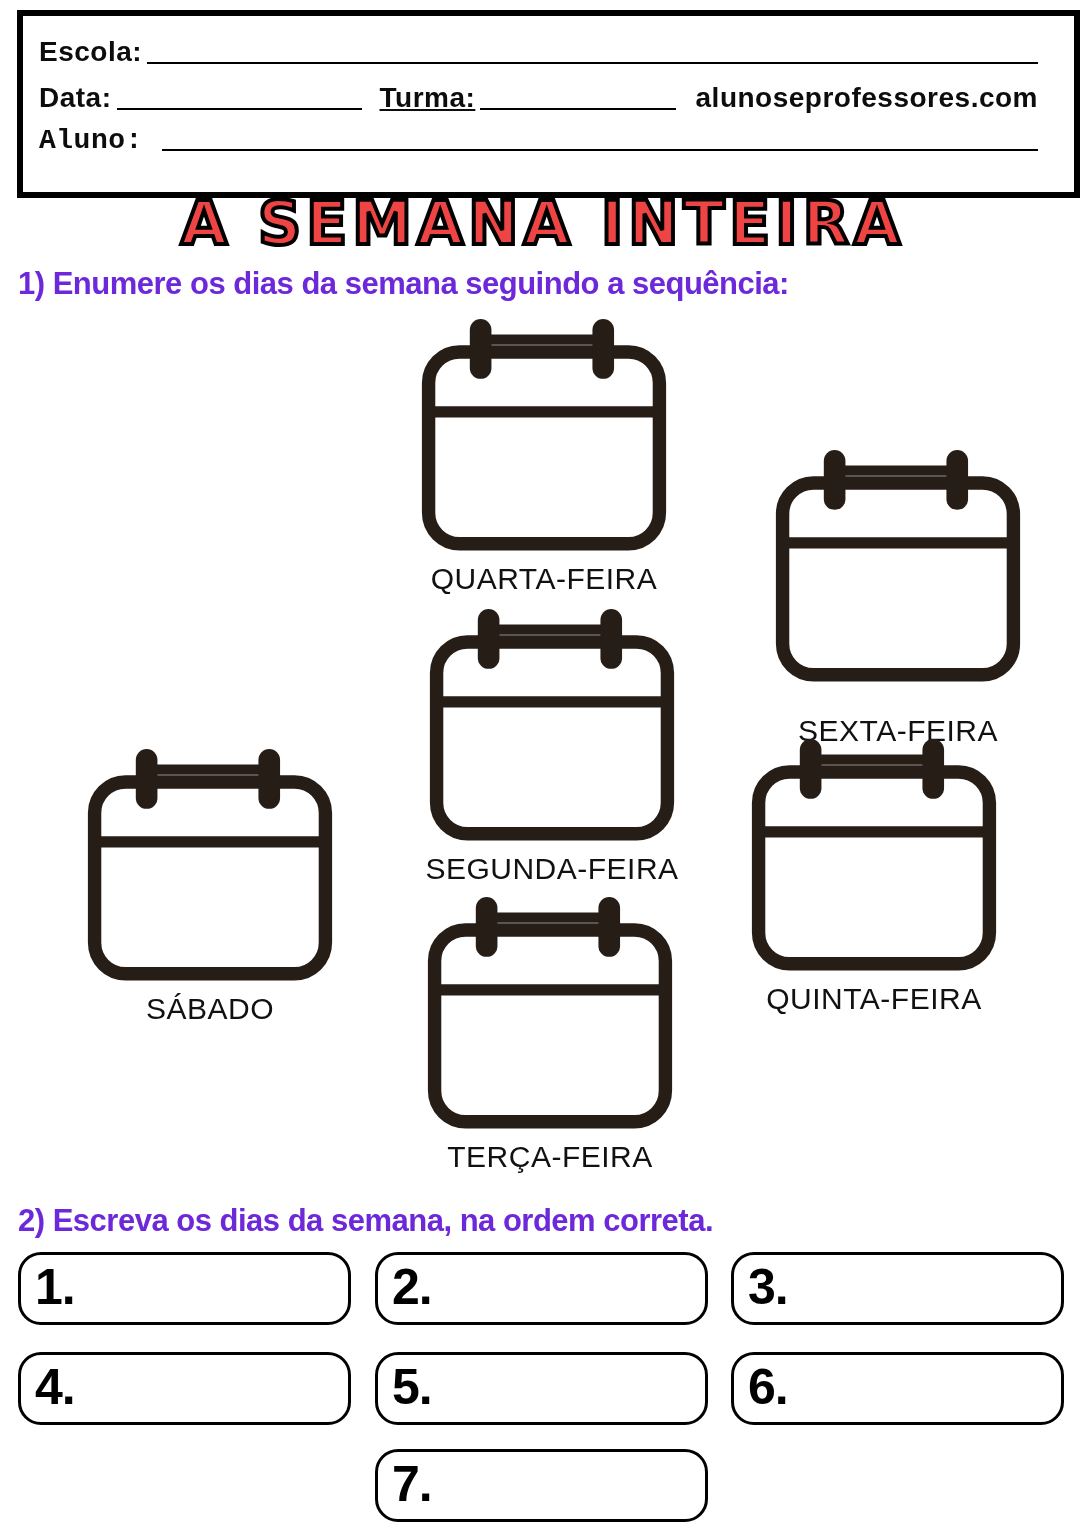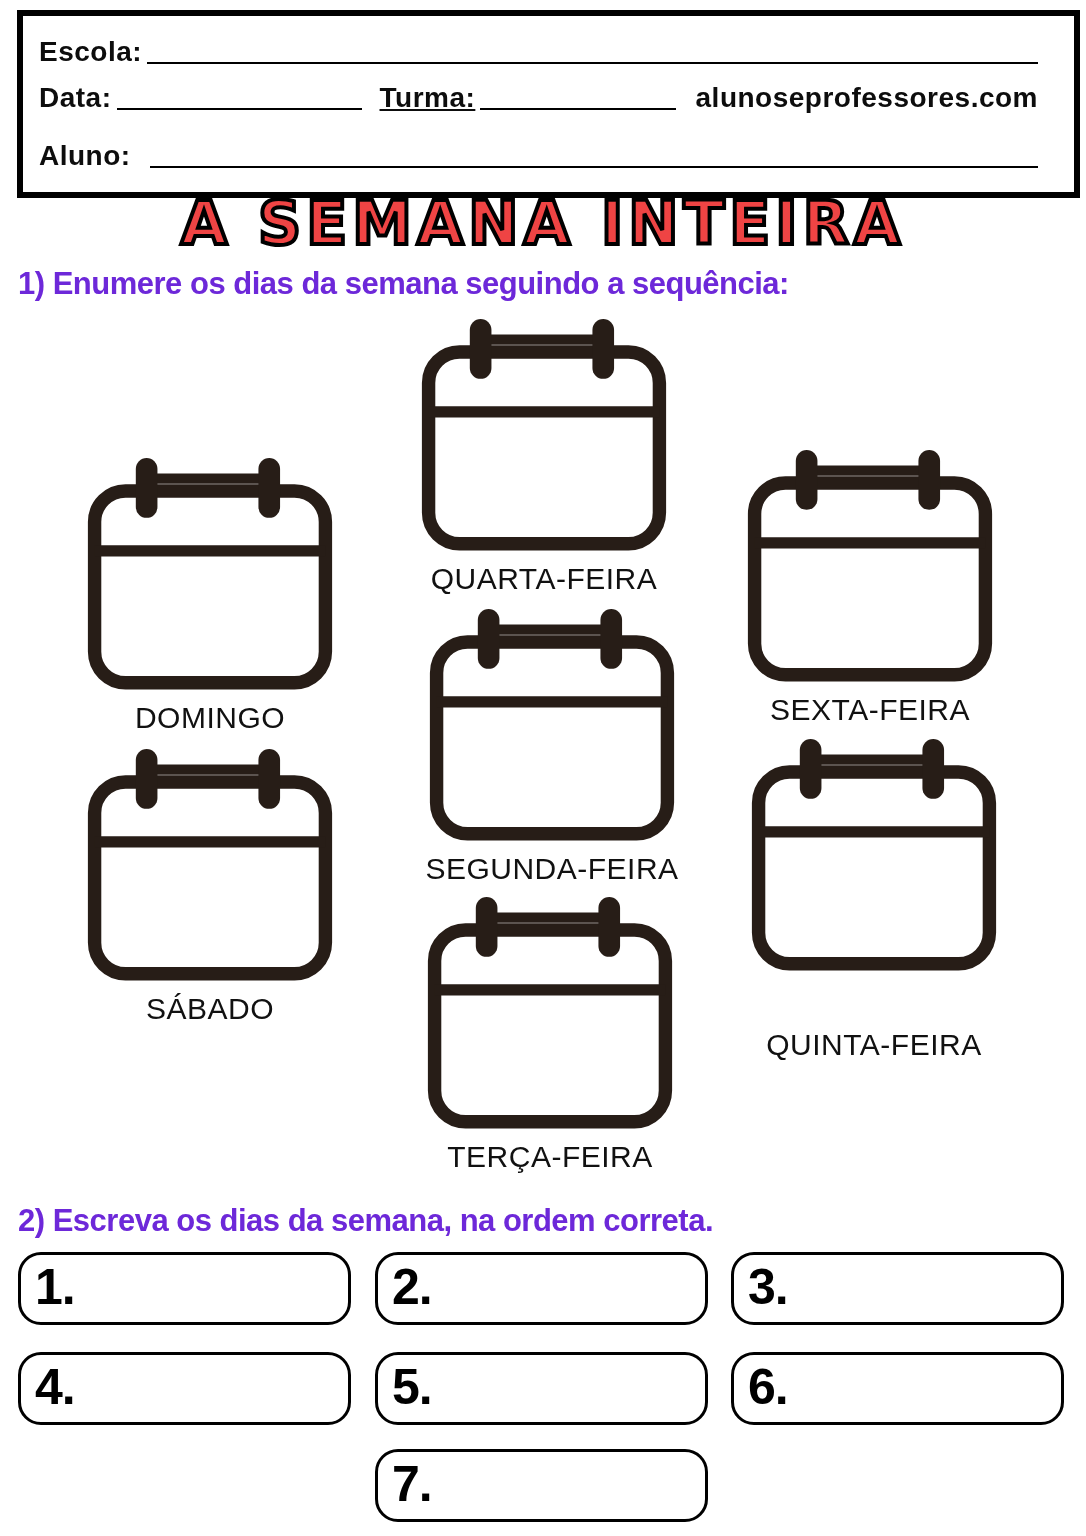--- a/index.html
+++ b/index.html
@@ -115,66 +115,60 @@
       <span class="lab">Escola:</span>
       <span class="line"></span>
     </div>
     <div class="hrow" style="top:66px;">
       <span class="lab">Data:</span>
       <span class="line fixed"></span>
       <span class="lab spaced">Turma:</span>
       <span class="line"></span>
       <span class="website">alunoseprofessores.com</span>
     </div>
-    <div class="hrow" style="top:124px;">
+    <div class="hrow" style="top:109px;font-family:Liberation Mono, monospace;">
       <span class="lab">Aluno:</span>
       <span class="line" style="margin-left:14px;"></span>
     </div>
   </div>
 
   <div class="title">A SEMANA INTEIRA</div>
 
   <div class="instruction instr-1">1) Enumere os dias da semana seguindo a sequência:</div>
 
   <div class="day" style="left:420px;top:317px;">
     <svg class="cal" viewBox="0 0 240 230">
         <use href="#cal-shape"></use>
       </svg>
     <div class="day-label">QUARTA-FEIRA</div>
   </div>
 
-  <div class="day" style="left:86px;top:456px;">
-    <svg class="cal" viewBox="0 0 240 230">
-        <use href="#cal-shape"></use>
-      </svg>
-    <div class="day-label">DOMINGO</div>
-  </div>
-
-  <div class="day" style="left:746px;top:448px;">
+
+  <div class="day" style="left:774px;top:448px;gap:21px;">
     <svg class="cal" viewBox="0 0 240 230">
         <use href="#cal-shape"></use>
       </svg>
     <div class="day-label">SEXTA-FEIRA</div>
   </div>
 
   <div class="day" style="left:428px;top:607px;">
     <svg class="cal" viewBox="0 0 240 230">
         <use href="#cal-shape"></use>
       </svg>
     <div class="day-label">SEGUNDA-FEIRA</div>
   </div>
 
   <div class="day" style="left:86px;top:747px;">
     <svg class="cal" viewBox="0 0 240 230">
         <use href="#cal-shape"></use>
       </svg>
     <div class="day-label">SÁBADO</div>
   </div>
 
-  <div class="day" style="left:750px;top:737px;gap:46px;">
+  <div class="day" style="left:750px;top:737px;">
     <svg class="cal" viewBox="0 0 240 230">
         <use href="#cal-shape"></use>
       </svg>
     <div class="day-label">QUINTA-FEIRA</div>
   </div>
 
   <div class="day" style="left:426px;top:895px;">
     <svg class="cal" viewBox="0 0 240 230">
         <use href="#cal-shape"></use>
       </svg>

